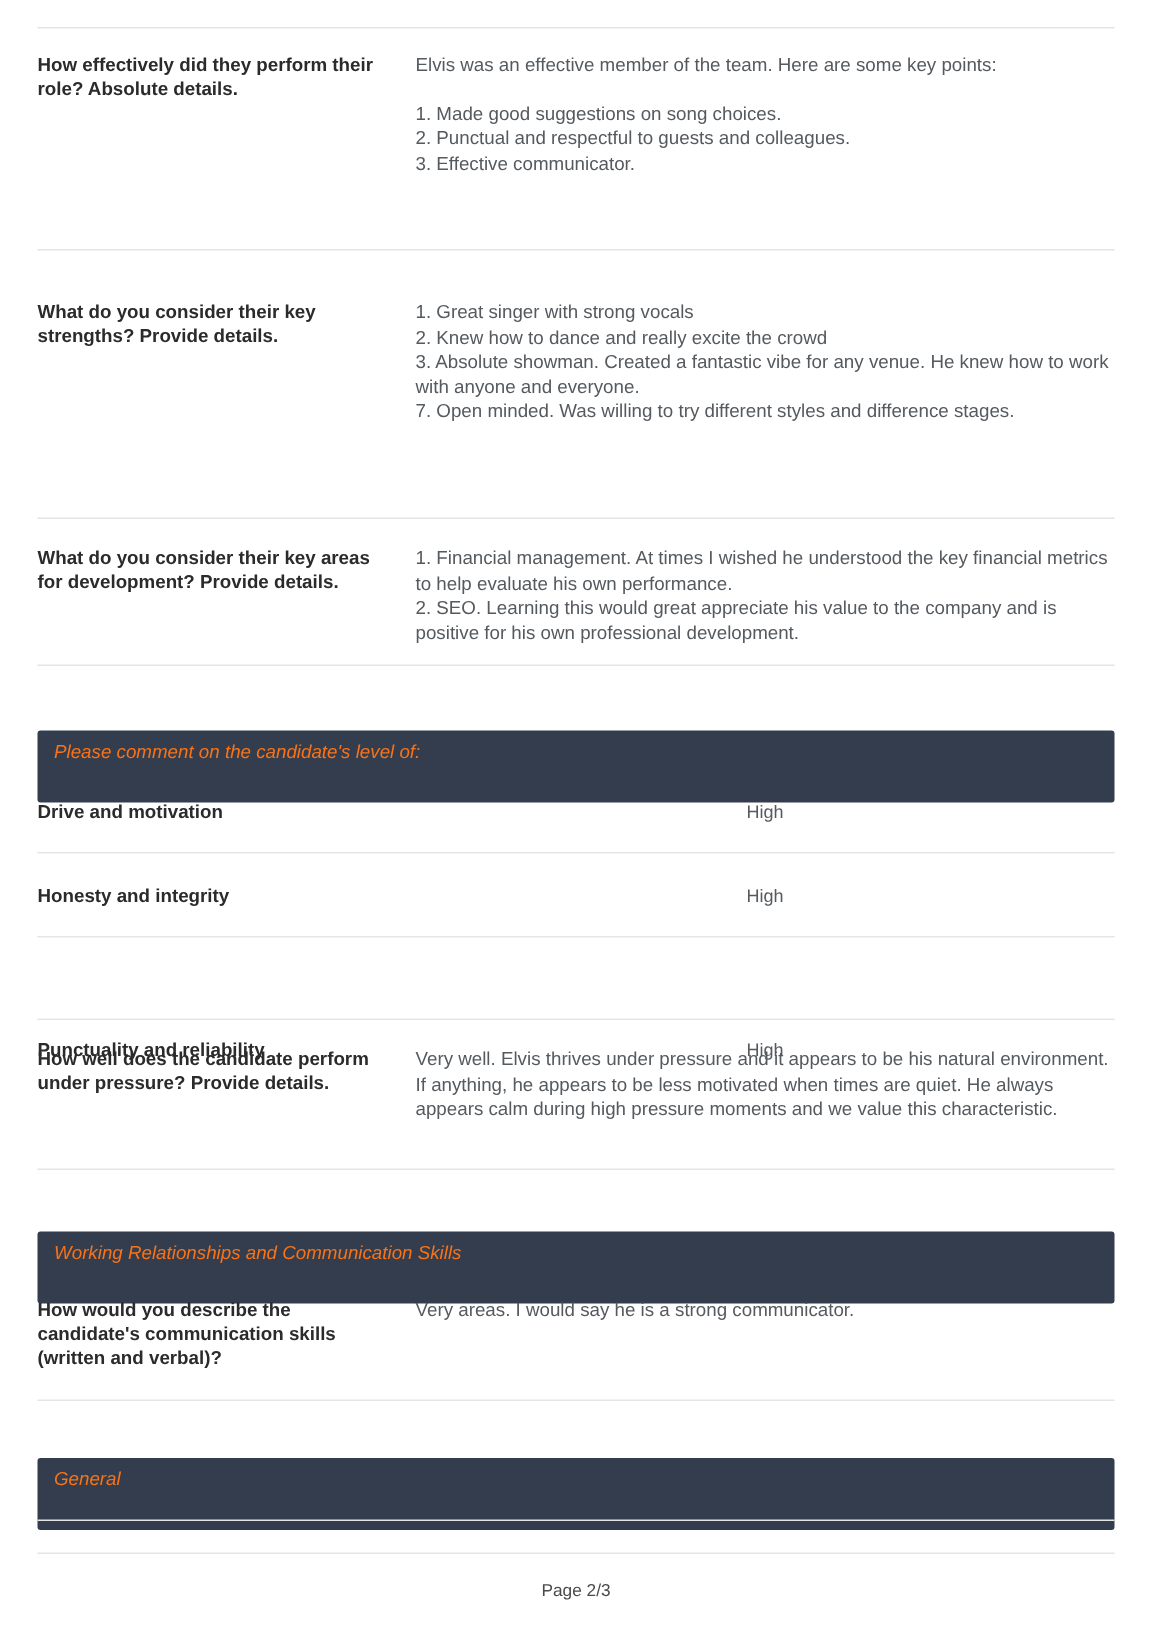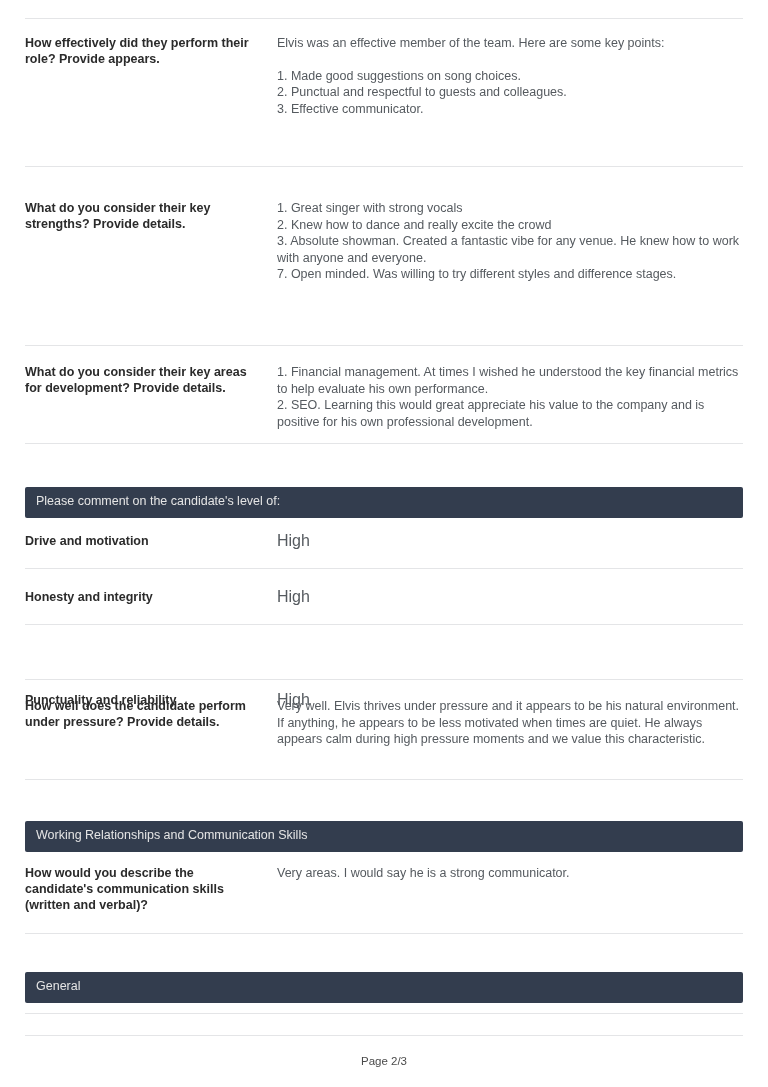--- a/index.html
+++ b/index.html
@@ -61,47 +61,49 @@
   .qa-answer p {
     margin: 0;
   }
   .qa-answer p.spacer-before {
     margin-top: 16px;
   }
 
   
   .section-bar {
     background: #333d4e;
-    color: #e5e5e5;
+    color: #f97316;
     font-size: 12.5px;
     line-height: 1;
-    padding: 8px 11px 10px 11px;
+    padding: 8px 11px 27px 11px;
     box-sizing: border-box;
     border-radius: 2px;
     width: 100%;
+    font-style: italic;
   }
 
   
   .level-row {
     display: flex;
     align-items: flex-start;
   }
   .level-label {
     width: 252px;
     flex: 0 0 252px;
     font-size: 12.5px;
     font-weight: bold;
     color: #2b2b2b;
     line-height: 16px;
   }
   .level-value {
     flex: 1 1 auto;
-    font-size: 16px;
+    font-size: 12px;
     color: #555a5f;
     line-height: 16px;
+    text-align: center;
   }
 
   
   .footer-rule {
     position: absolute;
     left: 25px;
     top: 1035px;
     width: 718px;
     height: 1px;
     background: #e4e5e7;
@@ -122,21 +124,21 @@
 </head>
 <body>
 
 <div class="page">
 
   <div class="content">
 
     <div class="blk rule" style="top:18px;"></div>
 
     <div class="blk qa-row" style="top:35px;">
-      <div class="qa-question">How effectively did they perform their role? Provide appears.</div>
+      <div class="qa-question">How effectively did they perform their role? Absolute details.</div>
       <div class="qa-answer">
         <p>Elvis was an effective member of the team. Here are some key points:</p>
         <p class="spacer-before">1. Made good suggestions on song choices.</p>
         <p>2. Punctual and respectful to guests and colleagues.</p>
         <p>3. Effective communicator.</p>
       </div>
     </div>
 
     <div class="blk rule" style="top:166px;"></div>
 

